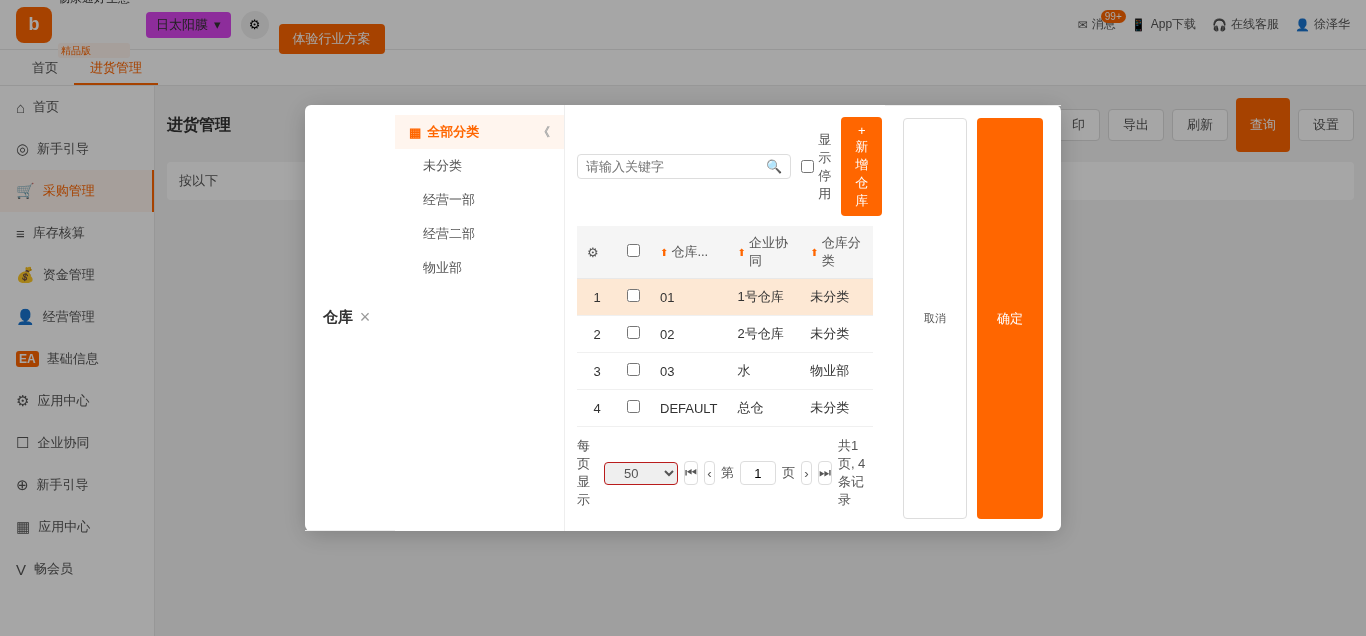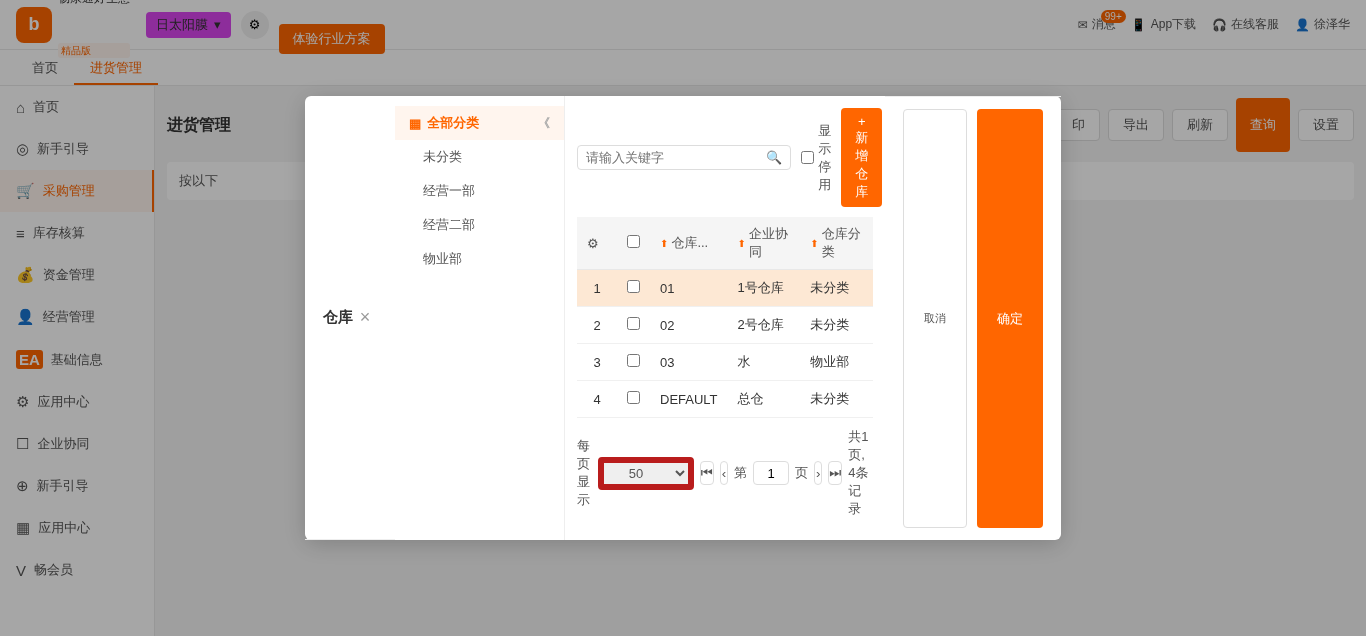--- a/index.html
+++ b/index.html
@@ -240,21 +240,21 @@
     .th-sort { display: flex; align-items: center; gap: 3px; }
     .sort-icon { color: #f60; font-size: 10px; }
     .row-num { color: #555; text-align: center; }
 
     
     .pagination-row {
       display: flex; align-items: center; justify-content: center;
       padding: 10px 0; gap: 6px; font-size: 13px; color: #555;
     }
     .page-select {
-      border: 6px solid #b91c1c; border-radius: 4px; padding: 2px 21px;
+      border: 1px solid #b91c1c; border-radius: 4px; padding: 2px 15px;
       font-size: 13px; color: #555;
     }
     .page-nav-btn {
       width: 24px; height: 24px; border: 1px solid #ddd; border-radius: 4px;
       background: white; display: flex; align-items: center; justify-content: center;
       cursor: pointer; color: #555;
     }
     .page-input {
       width: 36px; height: 24px; border: 1px solid #ddd; border-radius: 4px;
       text-align: center; font-size: 13px;
@@ -345,21 +345,21 @@
     </div>
     <div class="sidebar-item">
       <span class="sidebar-icon">💰</span>
       <span>资金管理</span>
     </div>
     <div class="sidebar-item">
       <span class="sidebar-icon">👤</span>
       <span>经营管理</span>
     </div>
     <div class="sidebar-item">
-      <span class="sidebar-icon" style="font-size:15px;font-weight:bold;background:#f60;color:white;border-radius:3px;padding:1px 3px;">EA</span>
+      <span class="sidebar-icon" style="font-size:12px;font-weight:bold;background:#f60;color:white;border-radius:3px;padding:1px 3px;">EA</span>
       <span>基础信息</span>
     </div>
     <div class="sidebar-item">
       <span class="sidebar-icon">⚙</span>
       <span>应用中心</span>
     </div>
     <div class="sidebar-item">
       <span class="sidebar-icon">☐</span>
       <span>企业协同</span>
     </div>

